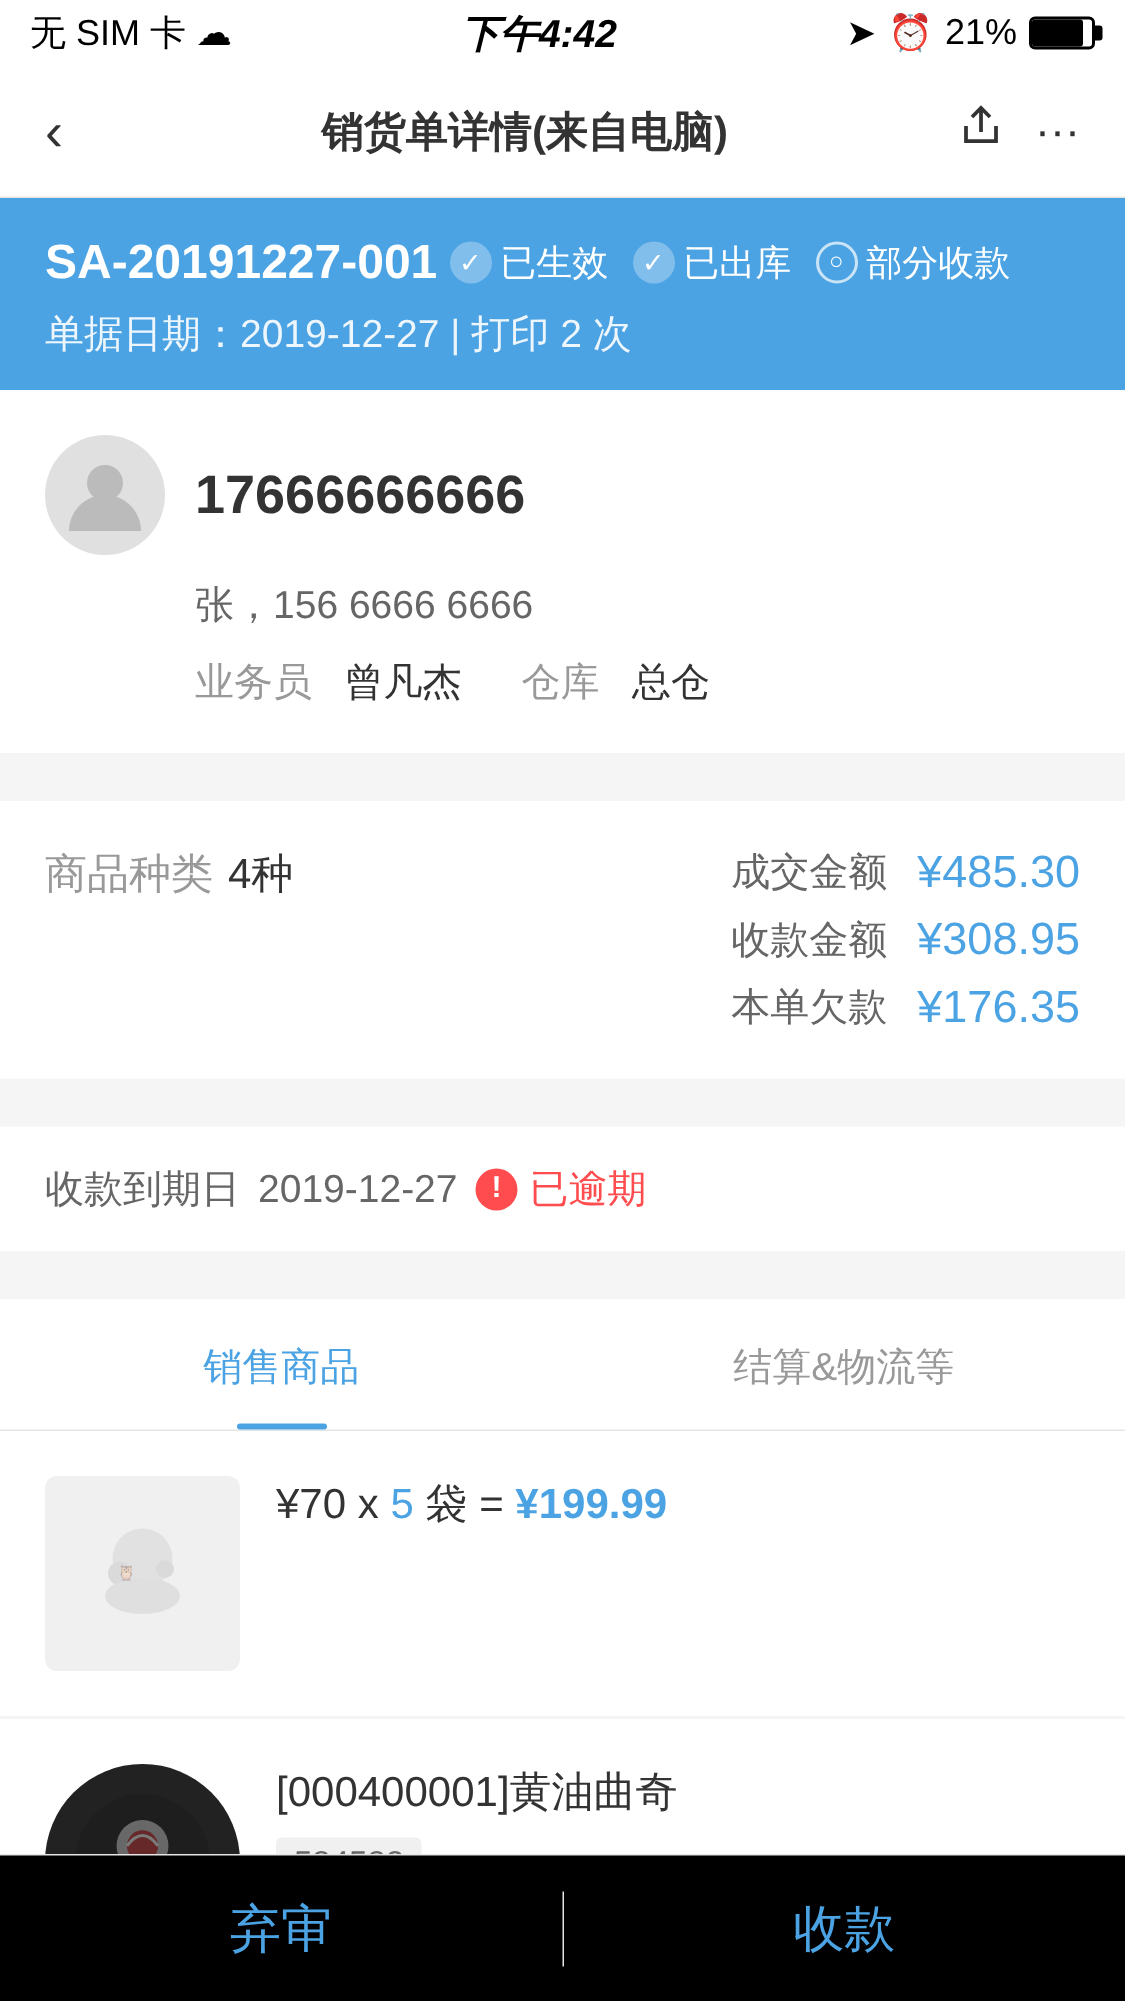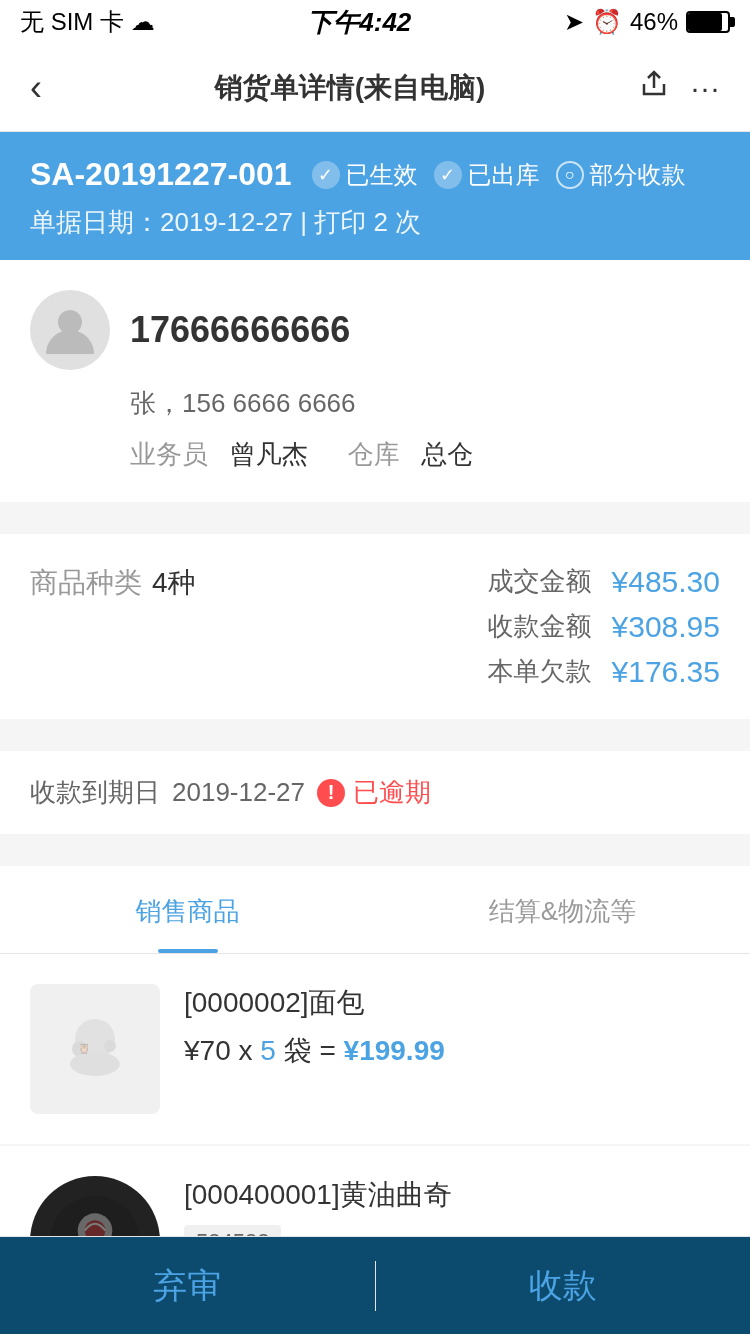--- a/index.html
+++ b/index.html
@@ -63,21 +63,21 @@
     }
 
     
     .order-header {
       background: #4BA3E3;
       padding: 24px 30px 20px;
     }
     .order-header-top {
       display: flex;
       align-items: center;
-      gap: 20px;
+      gap: 8px;
       margin-bottom: 12px;
     }
     .order-id {
       font-size: 32px;
       font-weight: 700;
       color: #fff;
     }
     .order-badges {
       display: flex;
       align-items: center;
@@ -308,21 +308,21 @@
     }
     .product-price-row {
       font-size: 28px;
       color: #333;
     }
     .price-highlight { color: #4BA3E3; }
     .price-total { color: #4BA3E3; font-weight: 600; }
 
     
     .bottom-bar {
-      background: #0c4a6e;
+      background: #000000;
       height: 98px;
       display: flex;
       align-items: center;
       border-top: 1px solid #e5e5e5;
       position: fixed;
       bottom: 0;
       left: 0;
       width: 750px;
     }
     .bottom-btn {
@@ -348,21 +348,21 @@
 <body>
 
 <div class="status-bar">
   <div class="status-bar-left">
     <span>无 SIM 卡  ☁</span>
   </div>
   <div class="status-bar-center">下午4:42</div>
   <div class="status-bar-right">
     <span>➤</span>
     <span>⏰</span>
-    <span>46%</span>
+    <span>21%</span>
     <span style="display:inline-block;width:44px;height:22px;border:2px solid #000;border-radius:4px;position:relative;">
       <span style="display:block;width:85%;height:100%;background:#000;border-radius:2px;"></span>
       <span style="position:absolute;right:-7px;top:50%;transform:translateY(-50%);width:5px;height:10px;background:#000;border-radius:0 2px 2px 0;"></span>
     </span>
   </div>
 </div>
 
 <div class="nav-bar">
   <span class="nav-back">‹</span>
   <span class="nav-title">销货单详情(来自电脑)</span>
@@ -476,21 +476,20 @@
     <div class="product-img">
       <svg viewBox="0 0 90 90" fill="none" xmlns="http://www.w3.org/2000/svg">
         <circle cx="45" cy="35" r="20" fill="#ccc"></circle>
         <circle cx="30" cy="45" r="8" fill="#bbb"></circle>
         <circle cx="60" cy="42" r="6" fill="#bbb"></circle>
         <ellipse cx="45" cy="60" rx="25" ry="12" fill="#c8c8c8"></ellipse>
         <text x="28" y="48" font-size="10" fill="#888">🦉</text>
       </svg>
     </div>
     <div class="product-info">
-      <div class="product-name">[0000002]面包</div>
       <div class="product-price-row">
         <span>¥70</span>
         <span> x </span>
         <span class="price-highlight">5</span>
         <span>袋</span>
         <span> = </span>
         <span class="price-total">¥199.99</span>
       </div>
     </div>
   </div>

